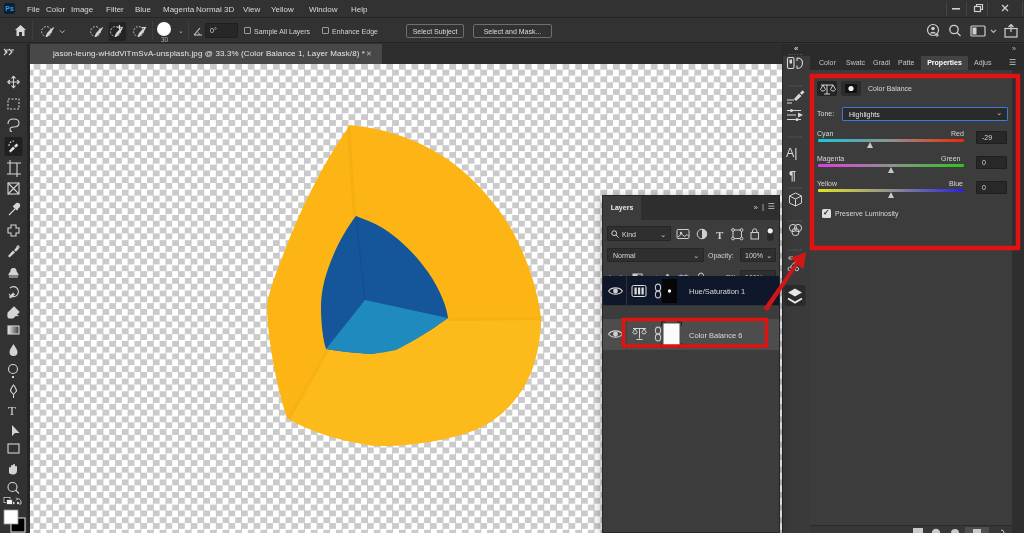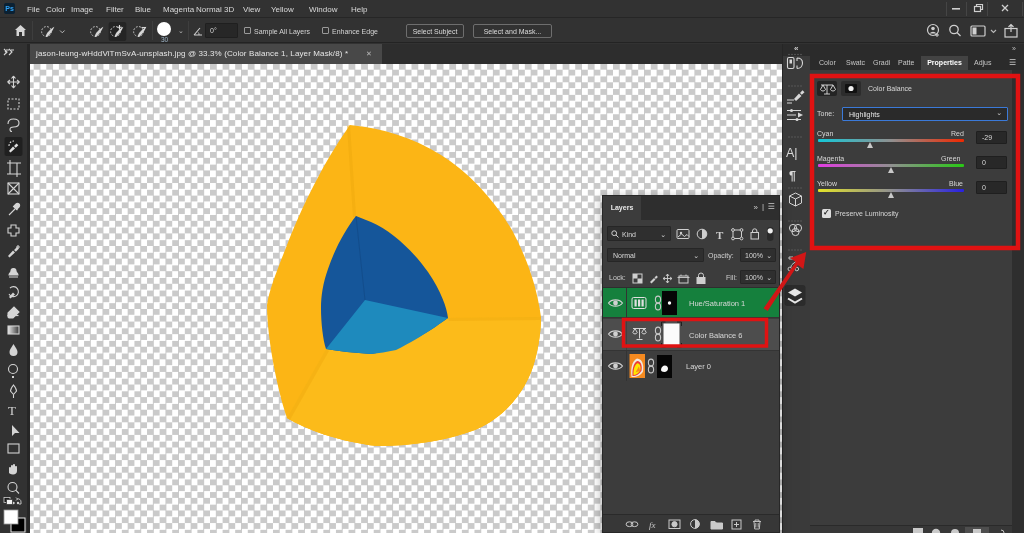--- a/index.html
+++ b/index.html
@@ -15,21 +15,21 @@
 .sep{position:absolute;top:2px;height:19px;width:1px;background:#242424;border-right:1px solid #3e3e3e;}
 .obtn{position:absolute;border:1px solid #6e6e6e;border-radius:2px;color:#dcdcdc;text-align:center;font-size:7px;}
 .cb{position:absolute;width:7px;height:7px;border:1px solid #9a9a9a;border-radius:1px;background:#323232;}
 .cbl{position:absolute;color:#d5d5d5;font-size:7px;top:8.5px;}
 .numbox{position:absolute;background:#272727;border:1px solid #1f1f1f;border-radius:1px;color:#d8d8d8;font-size:7px;}
 
 #toolbar{position:absolute;left:0;top:44px;width:27px;height:489px;background:#323232;}
 #tbedge{position:absolute;left:27px;top:44px;width:3px;height:489px;background:#262626;}
 
 #tabstrip{position:absolute;left:30px;top:44px;width:752px;height:20px;background:#2d2d2d;}
-#doctab{position:absolute;left:0;top:0;width:352px;height:20px;background:#484848;color:#e6e6e6;font-size:8px;letter-spacing:0.12px;line-height:20px;white-space:nowrap;}
+#doctab{position:absolute;left:0;top:0;width:352px;height:20px;background:#484848;color:#e6e6e6;font-size:8px;letter-spacing:0.12px;line-height:20px;white-space:nowrap;text-align:center;}
 
 #canvas{position:absolute;left:30px;top:64px;width:752px;height:469px;
 background:
  conic-gradient(#cacaca 90deg,#ffffff 90deg 180deg,#cacaca 180deg 270deg,#ffffff 270deg);
 background-size:12.6px 12.6px;background-position:3.7px 5.7px;}
 
 #dock{position:absolute;left:782px;top:44px;width:28px;height:489px;background:#3a3a3a;border-left:1px solid #262626;}
 
 #rpanel{position:absolute;left:810px;top:44px;width:214px;height:489px;background:#3c3c3c;}
 #rpheader{position:absolute;left:0;top:0;width:214px;height:12px;background:#2b2b2b;}
@@ -422,21 +422,21 @@
         </g>
       </svg>
       <span style="position:absolute;left:123px;top:4px;">Fill:</span>
       <div class="ddbox" style="left:137px;top:0px;width:36px;height:14px;">
           <span style="position:absolute;left:4px;top:3px;">100%</span>
           <span style="position:absolute;right:3px;top:3px;">⌄</span>
         </div>
     </div>
     <div style="position:absolute;left:0;top:91px;width:176px;height:1px;background:#2e2e2e;"></div>
 
-    <div class="layrow" style="top:92px;height:30px;background:#15803d;border-bottom:1px solid #343434;">
+    <div class="layrow" style="top:80px;height:30px;background:#0f172a;border-bottom:1px solid #343434;">
       <svg width="176" height="30" viewBox="0 0 176 30" style="position:absolute;left:0;top:0;">
         <path d="M5.5,15 C8.5,10.8 16.5,10.8 19.5,15 C16.5,19.2 8.5,19.2 5.5,15 Z" fill="none" stroke="#d0d0d0" stroke-width="1.1"></path>
           <circle cx="12.5" cy="15" r="2.4" fill="#d0d0d0"></circle>
         <line x1="23.5" y1="0" x2="23.5" y2="30" stroke="#333333" stroke-width="1"></line>
         <rect x="29" y="9.5" width="14" height="11" rx="1.5" fill="none" stroke="#e0e0e0" stroke-width="1"></rect>
         <rect x="31.5" y="11.5" width="2.2" height="7" fill="#e0e0e0"></rect>
           <rect x="35" y="11.5" width="2.2" height="7" fill="#e0e0e0"></rect>
           <rect x="38.5" y="11.5" width="2.2" height="7" fill="#e0e0e0"></rect>
         <g stroke="#c9c9c9" fill="none" stroke-width="1.1">
             <ellipse cx="55" cy="11.5" rx="2.6" ry="3.4"></ellipse>
@@ -460,58 +460,20 @@
             <ellipse cx="55" cy="11.5" rx="2.6" ry="3.4"></ellipse>
             <ellipse cx="55" cy="18.5" rx="2.6" ry="3.4"></ellipse>
           </g>
         <g stroke="#1f1f1f" fill="none" stroke-width="1">
             <path d="M58.5,7 v-4 h4 M74,3 h4.5 v4 M78.5,24 v4 h-4.5 M62.5,28 h-4 v-4"></path>
           </g>
         <rect x="60.5" y="4.5" width="16" height="22" fill="#fbfbfb"></rect>
       </svg>
       <span style="position:absolute;left:86px;top:12px;">Color Balance 6</span>
     </div>
-    <div class="layrow" style="top:154px;height:30px;background:#3e3e3e;border-top:1px solid #343434;">
-      <svg width="176" height="30" viewBox="0 0 176 30" style="position:absolute;left:0;top:0;">
-        <path d="M5.5,15 C8.5,10.8 16.5,10.8 19.5,15 C16.5,19.2 8.5,19.2 5.5,15 Z" fill="none" stroke="#d0d0d0" stroke-width="1.1"></path>
-          <circle cx="12.5" cy="15" r="2.4" fill="#d0d0d0"></circle>
-        <line x1="23.5" y1="0" x2="23.5" y2="30" stroke="#333333" stroke-width="1"></line>
-        <rect x="26.5" y="3" width="15.5" height="24" fill="#f58a20"></rect>
-        <path d="M28.5,26 C27.5,19 28.5,10 34,7.5 C39.5,8 41,14 40,20.5 C37.5,25 32.5,26.5 28.5,26 Z" fill="#f0e8e0"></path>
-        <path d="M29.5,25 C29,20 30,12 34.2,10 C38.3,10.5 39.3,15 38.5,19.8 C36.3,23.6 32.5,25.2 29.5,25 Z" fill="#ee3f36"></path>
-        <path d="M30.5,24 C30.3,20.7 31,14.3 34.3,12.3 C37.2,12.8 38,16 37.3,19.2 C35.7,22.3 33,24 30.5,24 Z" fill="#ffe800"></path>
-        <path d="M32.5,21.5 L35.8,15.5 L37.2,19.7 Z" fill="#f58a20"></path>
-        <g stroke="#c9c9c9" fill="none" stroke-width="1.1">
-            <ellipse cx="48" cy="11.5" rx="2.6" ry="3.4"></ellipse>
-            <ellipse cx="48" cy="18.5" rx="2.6" ry="3.4"></ellipse>
-          </g>
-        <rect x="54" y="4" width="15" height="23" fill="#060606"></rect>
-        <path d="M58,19 c0,-2.8 2.2,-4.4 3.8,-4.4 c2.2,0 3.2,1.6 3.2,3.2 c0,1.7 -1.6,3.2 -3.8,3.2 c-1.6,0 -3.2,-1 -3.2,-2 Z" fill="#fafafa"></path>
-      </svg>
-      <span style="position:absolute;left:83px;top:11px;">Layer 0</span>
-    </div>
-    <div id="lfooter">
-      <svg width="176" height="18" viewBox="0 0 176 18">
-        <g stroke="#c9c9c9" fill="none" stroke-width="1">
-          <ellipse cx="26.5" cy="9.2" rx="3.4" ry="2.4"></ellipse>
-            <ellipse cx="31.5" cy="9.2" rx="3.4" ry="2.4"></ellipse>
-        </g>
-        <text x="46" y="12.5" font-size="9" font-style="italic" fill="#c9c9c9" font-family="Liberation Serif">fx</text>
-        <g stroke="#c9c9c9" fill="none" stroke-width="1">
-          <rect x="66" y="5" width="11" height="8.5"></rect>
-            <circle cx="71.5" cy="9.2" r="2.6" fill="#c9c9c9"></circle>
-          <circle cx="92" cy="9" r="4.4"></circle>
-            <path d="M92,4.6 a4.4,4.4 0 0,1 0,8.8 Z" fill="#c9c9c9" stroke="none"></path>
-          <path d="M108,6.5 h4 l1.5,1.5 h6 v6 h-11.5 Z" fill="#c9c9c9"></path>
-          <rect x="129" y="5" width="9" height="9"></rect>
-            <path d="M133.5,7 v5 M131,9.5 h5"></path>
-          <path d="M150,6.5 h8 M152,6.5 v-1.5 h4 v1.5 M151,6.5 l0.7,7.5 h4.6 l0.7,-7.5 M152.8,8 v4.5 M155.2,8 v4.5" stroke-width="0.9"></path>
-        </g>
-      </svg>
-    </div>
   </div>
 
   <svg style="position:absolute;left:0;top:0;z-index:50;pointer-events:none;" width="1024" height="533" viewBox="0 0 1024 533">
     <rect x="812" y="76" width="206" height="172" fill="none" stroke="#e01212" stroke-width="4.5"></rect>
     <rect x="623.5" y="319.5" width="143" height="26.5" fill="none" stroke="#e01212" stroke-width="3.5"></rect>
     <path d="M763.6,308.2 L795.8,261.9 L790.2,258.0 L806.2,252.1 L803.4,268.9 L797.8,265.0 L767.7,311.1 Z" fill="#d11616"></path>
   </svg>
 </div>
 
 </body></html>

